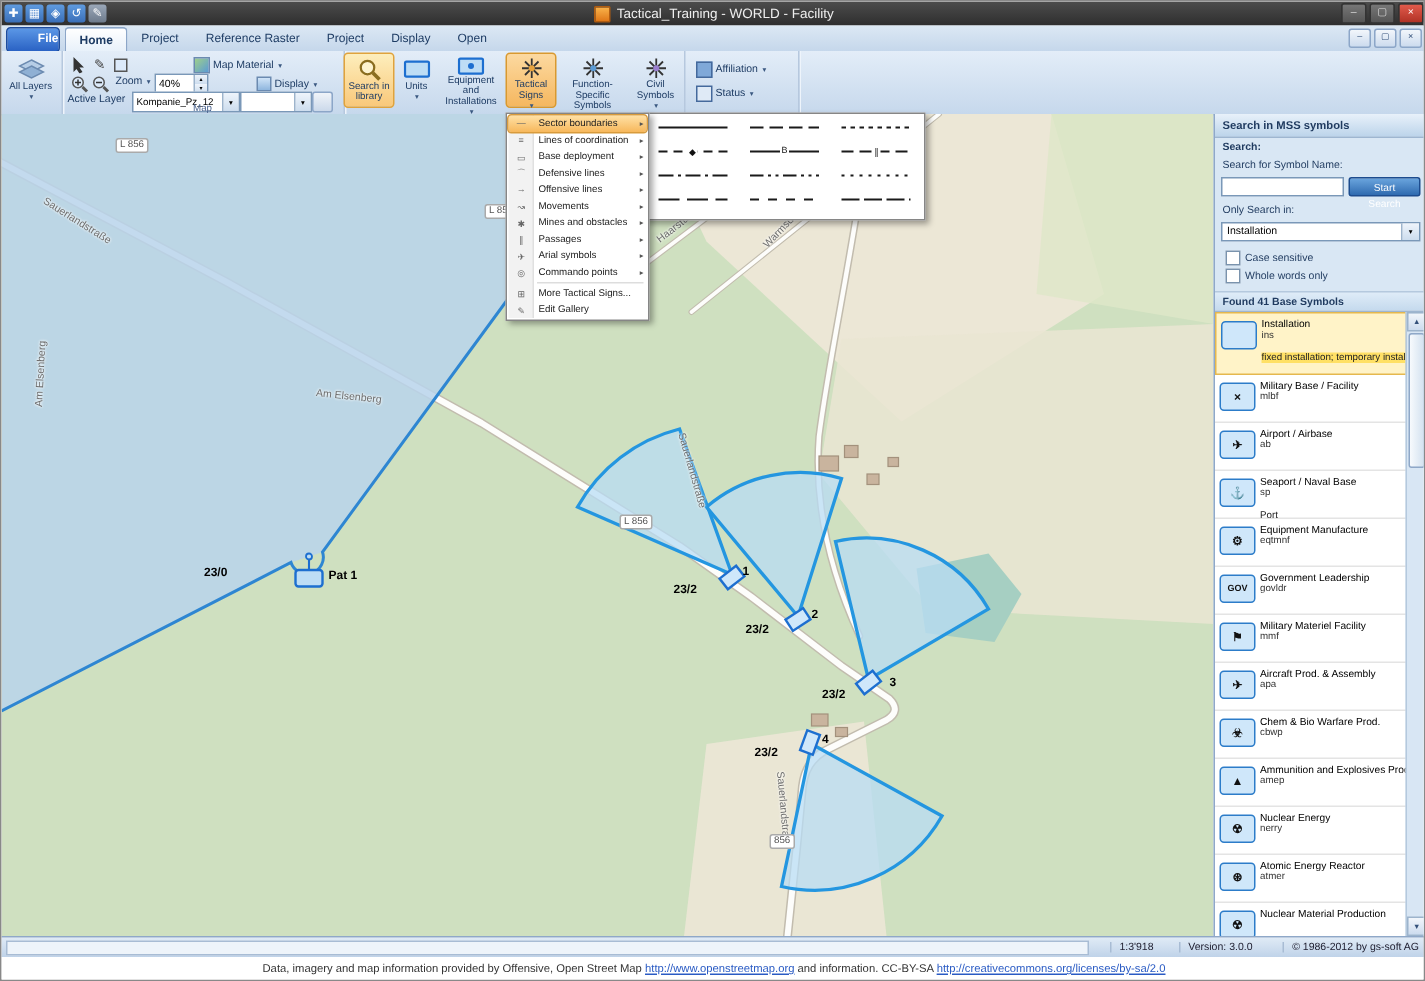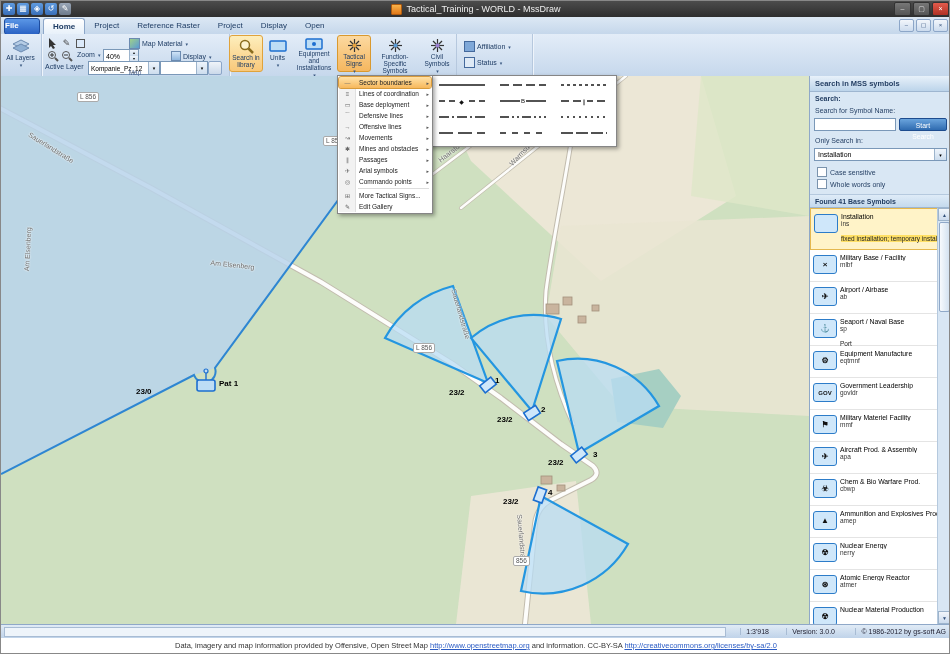--- a/index.html
+++ b/index.html
@@ -12,21 +12,21 @@
   .qi{width:12px;height:12px;font-size:8px;line-height:12px;text-align:center;color:#fff;background:linear-gradient(#5f9be0,#3a6fb8);border-radius:2px;}
   .title-wrap{position:absolute;left:0;right:0;display:flex;justify-content:center;align-items:center;gap:4px;pointer-events:none;}
   .app-ic{width:9px;height:9px;background:linear-gradient(#f9b24a,#e07818);border:1px solid #b05c10;border-radius:1px;}
   .ttl{color:#eee;font-size:9px;}
   .wbtns{margin-left:auto;display:flex;gap:2px;margin-right:2px;}
   .wb{width:15px;height:12px;background:linear-gradient(#777,#555);border:1px solid #333;color:#ddd;font-size:7px;line-height:11px;text-align:center;border-radius:2px;}
   .wb.close{background:linear-gradient(#e25b4c,#b03225);color:#fff;}
 
   
   .tabrow{position:absolute;left:0;top:16px;width:950px;height:17px;background:linear-gradient(#dce8f4,#c5d7eb);border-bottom:1px solid #a8bfd8;}
-  .filebtn{position:absolute;left:3px;top:1px;width:34px;height:15px;background:linear-gradient(#5b97e6,#2a62c4);border:1px solid #1d4c9e;border-radius:3px;color:#fff;font-size:8px;font-weight:bold;text-align:left;line-height:14px;}
+  .filebtn{position:absolute;left:3px;top:1px;width:34px;height:15px;background:linear-gradient(#5b97e6,#2a62c4);border:1px solid #1d4c9e;border-radius:3px;color:#fff;font-size:8px;font-weight:bold;text-align:right;line-height:14px;}
   .tabs{position:absolute;left:42px;top:1px;display:flex;height:16px;}
   .tab{padding:0 9px;font-size:8px;color:#1e3c64;line-height:16px;}
   .tab.active{background:linear-gradient(#ffffff,#e8f1fa);border:1px solid #8ca6c8;border-bottom:none;border-radius:3px 3px 0 0;font-weight:bold;}
   .childbtns{position:absolute;right:3px;top:2px;display:flex;gap:2px;}
   .cwb{width:13px;height:11px;background:linear-gradient(#f2f6fb,#ccdbee);border:1px solid #8ca6c8;border-radius:2px;font-size:6px;line-height:10px;text-align:center;color:#33507a;}
 
   
   .ribbon{position:absolute;left:0;top:33px;width:950px;height:42px;background:linear-gradient(#e3edf8,#c6d8ec);border-bottom:1px solid #8fa8c8;}
   .grp{position:absolute;top:0;height:42px;border-right:1px solid #b6c8de;box-shadow:1px 0 0 #eef4fb;}
   .grplabel{position:absolute;bottom:0;left:0;right:0;text-align:center;font-size:6.5px;color:#4a638f;}
@@ -106,21 +106,21 @@
   <div class="titlebar">
     <div class="qat">
       <span class="qi">✚</span>
       <span class="qi">▦</span>
       <span class="qi">◈</span>
       <span class="qi">↺</span>
       <span class="qi" style="background:linear-gradient(#9aa7b8,#6e7b8c)">✎</span>
     </div>
     <div class="title-wrap">
       <span class="app-ic"></span>
-      <span class="ttl">Tactical_Training - WORLD - MssDraw</span>
+      <span class="ttl">Tactical_Training - WORLD - Facility</span>
     </div>
     <div class="wbtns">
       <span class="wb">–</span>
       <span class="wb">▢</span>
       <span class="wb close">×</span>
     </div>
   </div>
 
   <div class="tabrow">
     <div class="filebtn">File</div>
@@ -369,21 +369,21 @@
 
     <span class="street" style="left:30px;top:55px;transform:rotate(32deg)">Sauerlandstraße</span>
     <span class="street" style="left:22px;top:195px;transform:rotate(-87deg)">Am Elsenberg</span>
     <span class="street" style="left:210px;top:183px;transform:rotate(6deg)">Am Elsenberg</span>
     <span class="street" style="left:436px;top:82px;transform:rotate(-38deg)">Haarstückersweg</span>
     <span class="street" style="left:507px;top:86px;transform:rotate(-46deg)">Warmsdorfweg</span>
     <span class="street" style="left:456px;top:212px;transform:rotate(74deg)">Sauerlandstraße</span>
     <span class="street" style="left:522px;top:438px;transform:rotate(85deg)">Sauerlandstraße</span>
 
     <span class="ulabel" style="left:218px;top:303px">Pat 1</span>
-    <span class="ulabel" style="left:135px;top:311px">23/0</span>
+    <span class="ulabel" style="left:135px;top:301px">23/0</span>
     <span class="ulabel" style="left:494px;top:300px">1</span>
     <span class="ulabel" style="left:448px;top:312px">23/2</span>
     <span class="ulabel" style="left:540px;top:329px">2</span>
     <span class="ulabel" style="left:496px;top:339px">23/2</span>
     <span class="ulabel" style="left:592px;top:374px">3</span>
     <span class="ulabel" style="left:547px;top:382px">23/2</span>
     <span class="ulabel" style="left:547px;top:412px">4</span>
     <span class="ulabel" style="left:502px;top:421px">23/2</span>
   </div>
 

